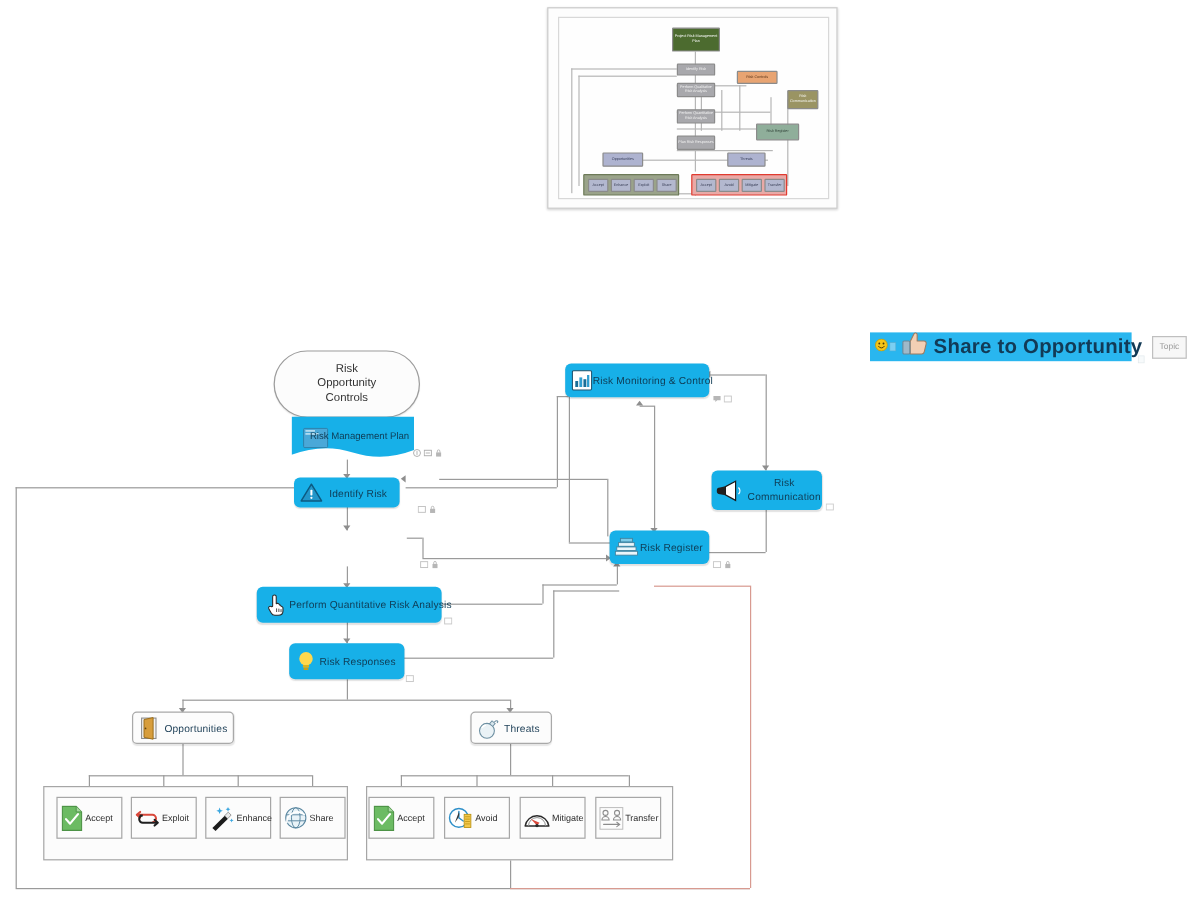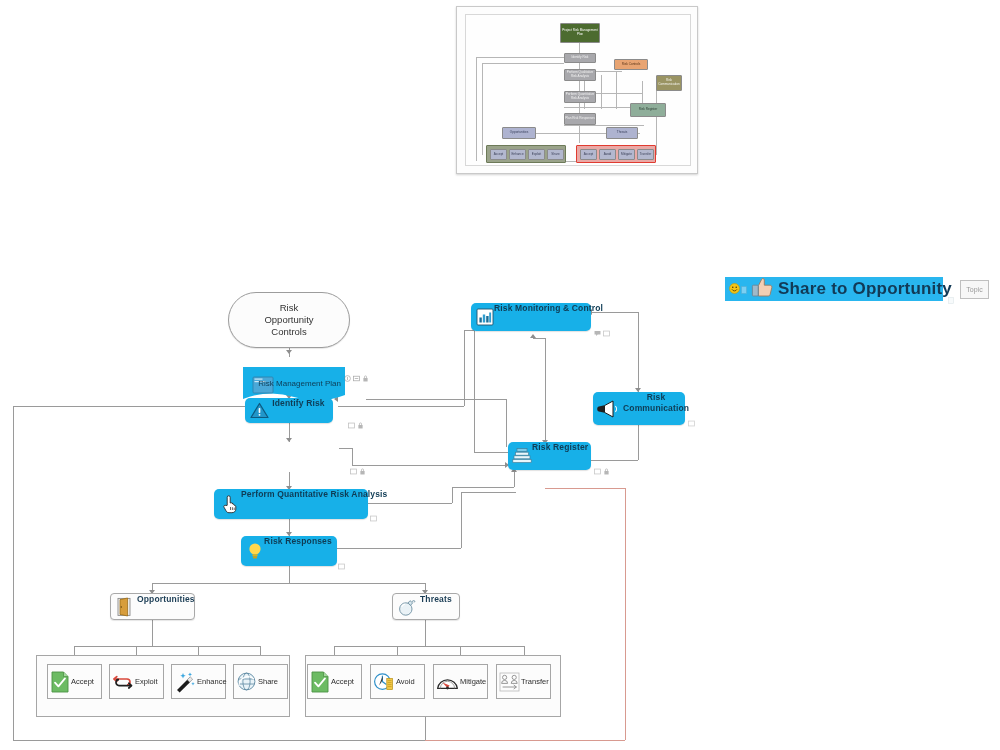--- a/index.html
+++ b/index.html
@@ -32,24 +32,23 @@
   .tn-khaki  { background: #9a9463; color:#f5f5ef; }
   .tn-sage   { background: #8fae9a; color:#2f4036; }
   .tn-lav    { background: #aeb3d0; color:#39405c; }
   .tn-cell   { background: #b3b8cf; color:#3a3f57; }
   .tn-groupG { background: #9aa38a; border: 1.5px solid #6d7a58; }
   .tn-groupR { background: #e9a9a6; border: 1.5px solid #e03b30; }
   .tn-line { position:absolute; background:#b6b6b6; }
 
   
   .node {
-    position: absolute; display: flex; 
+    position: absolute; display: flex; align-items: center;
     color: #1b3d55; font-size: 8.5px; letter-spacing: .15px;
     white-space: nowrap;
-    font-weight: bold;
   }
   .cyan {
     background: #17b0e8; border-radius: 5px;
     color: #10384f; box-shadow: 0 1px 1px rgba(0,0,0,.12);
   }
   .cyan .lbl { color:#0f3c55; }
   .plain {
     background: #fcfcfc; border: 1px solid #a9a9a9; border-radius: 4px;
     box-shadow: 0 1px 1px rgba(0,0,0,.10);
   }
@@ -59,21 +58,21 @@
   
   #root-node {
     position:absolute; left:228px; top:292px; width:122px; height:56px;
     border:1px solid #9c9c9c; border-radius: 28px; background:#fcfcfc;
     display:flex; align-items:center; justify-content:center;
     text-align:center; font-size:9.5px; color:#333; line-height:1.25;
     box-shadow: 0 1px 1px rgba(0,0,0,.10);
   }
 
   
-  #plan-node { position:absolute; left:243px; top:347px; width:102px; height:36px;margin-top:20px; }
+  #plan-node { position:absolute; left:243px; top:347px; width:102px; height:36px; }
   #plan-node .waveshape { position:absolute; inset:0; }
   #plan-node .wtext {
     position:absolute; left:0; top:0; width:102px; height:32px;
     display:flex; align-items:center; justify-content:flex-end; padding-right:4px;
     font-size:8px; color:#0f3c55;
   }
   #plan-node .wicon { position:absolute; left:9px; top:9px; }
 
   
   .group-box {

